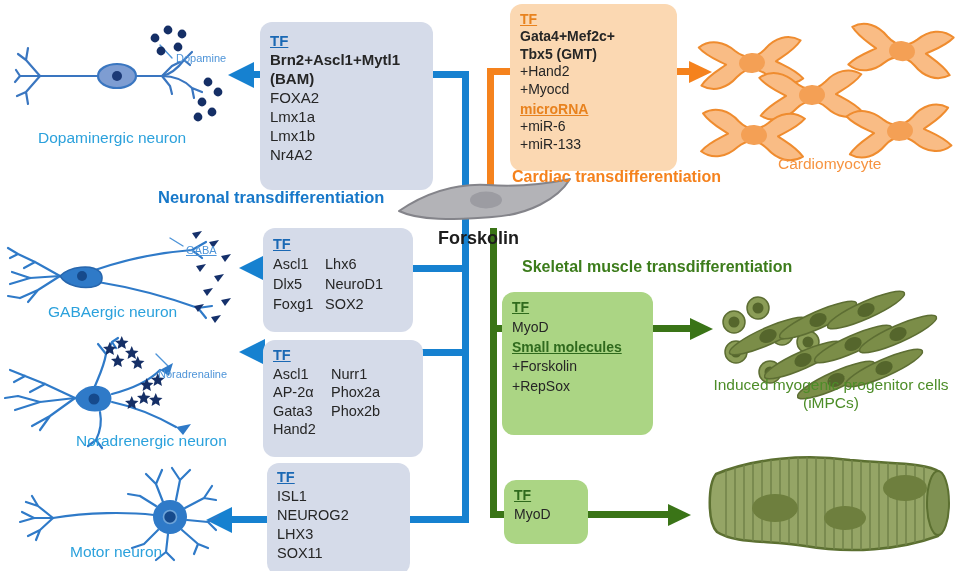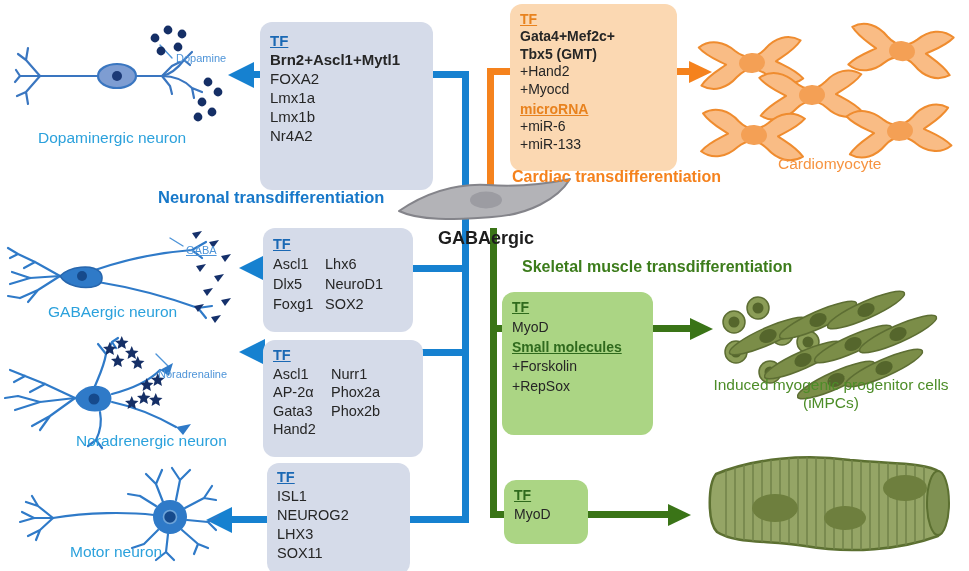--- a/index.html
+++ b/index.html
@@ -65,20 +65,21 @@
   <div class="vline green" style="left:490px;top:228px;width:7px;height:290px;"></div>
   <div class="hline green" style="left:490px;top:325px;width:20px;height:7px;"></div>
   <div class="hline green" style="left:630px;top:325px;width:62px;height:7px;"></div>
   <div class="head head-right-green" style="left:690px;top:317.5px;"></div>
   <div class="hline green" style="left:490px;top:511px;width:180px;height:7px;"></div>
   <div class="head head-right-green" style="left:668px;top:503.5px;"></div>
 
   <div class="box blue-box" style="left:260px;top:22px;width:153px;height:150px;padding:9px 10px;font-size:15px;line-height:19px;">
     <div class="tf tf-blue">TF</div>
     <div class="bold">Brn2+Ascl1+Mytl1</div>
+    <div class="bold">(BAM)</div>
     <div>FOXA2</div>
     <div>Lmx1a</div>
     <div>Lmx1b</div>
     <div>Nr4A2</div>
   </div>
 
   <div class="box orange-box" style="left:510px;top:4px;width:147px;height:153px;padding:7px 10px;font-size:14px;line-height:17.4px;">
     <div class="tf tf-orange">TF</div>
     <div class="bold">Gata4+Mef2c+</div>
     <div class="bold">Tbx5 (GMT)</div>
@@ -139,21 +140,21 @@
   </div>
 
   <div class="box green-box" style="left:504px;top:480px;width:64px;height:52px;padding:6px 10px;font-size:14px;line-height:19px;">
     <div class="tf tf-green">TF</div>
     <div>MyoD</div>
   </div>
 
   <div class="section-label lbl-neuronal" style="left:158px;top:188px;">Neuronal transdifferentiation</div>
   <div class="section-label lbl-cardiac" style="left:512px;top:168px;">Cardiac transdifferentiation</div>
   <div class="section-label lbl-skeletal" style="left:506px;top:258px;margin-left:16px;">Skeletal muscle transdifferentiation</div>
-  <div class="section-label lbl-fibroblast" style="left:438px;top:228px;">GABAergic</div>
+  <div class="section-label lbl-fibroblast" style="left:438px;top:228px;">Forskolin</div>
 
   <svg style="left:396px;top:178px;" width="178" height="52" viewBox="0 0 178 52">
     <path d="M3,33 C28,16 58,5 92,7 C122,9 150,6 174,1 C162,21 132,37 96,39 C62,41 26,44 3,33 Z" fill="#b3b3b7" stroke="#84848a" stroke-width="2" stroke-linejoin="round"></path>
     <ellipse cx="90" cy="22" rx="16" ry="8.5" fill="#9c9ca2"></ellipse>
   </svg>
 
   <svg style="left:12px;top:18px;" width="230" height="115" viewBox="0 0 230 115">
     <g stroke="#3a76c0" stroke-width="2.2" fill="none" stroke-linecap="round">
       <path d="M28,58 H88 M122,58 H150"></path>
       <path d="M28,58 L14,42 M14,42 L6,36 M14,42 L16,30"></path>

